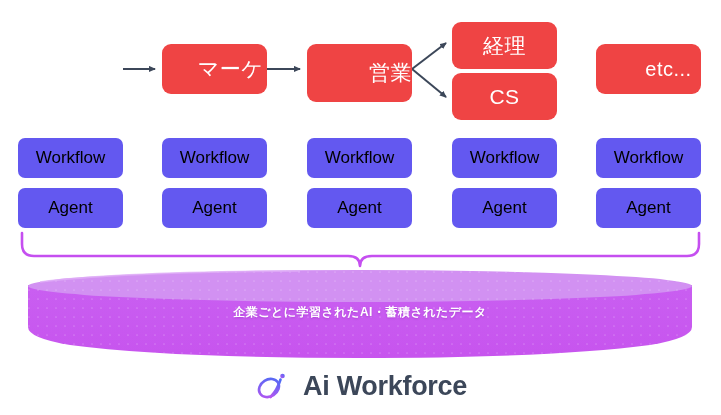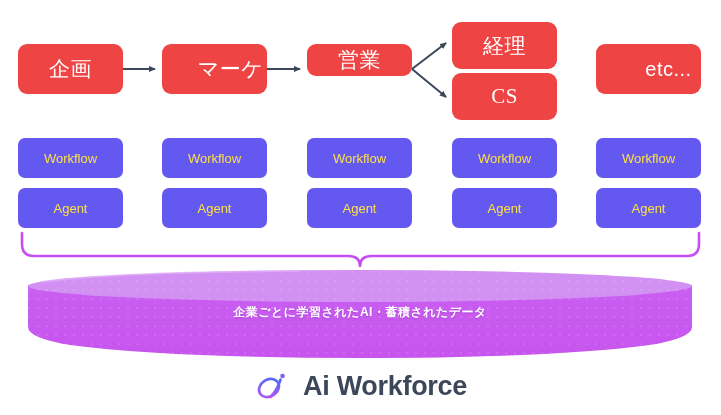--- a/index.html
+++ b/index.html
@@ -36,25 +36,25 @@
     letter-spacing: 0.5px;
     box-sizing: border-box;
   }
   .dept-box.small-text { font-size: 20px; }
 
   
   .pill-box {
     position: absolute;
     background: #6358f0;
     border-radius: 7px;
-    color: #fde047;
-    display: flex;
-    align-items: center;
-    justify-content: center;
-    font-size: 13px;
+    color: #000000;
+    display: flex;
+    align-items: center;
+    justify-content: center;
+    font-size: 17px;
     font-weight: 400;
     box-sizing: border-box;
   }
 
   
   .svg-layer {
     position: absolute;
     left: 0;
     top: 0;
     width: 721px;
@@ -166,37 +166,34 @@
       <path d="M28,285 L28,327 Q28,338 70,345 Q170,358 360,358 Q550,358 650,345
                Q692,338 692,327 L692,285 Z" fill="url(#dots)"></path>
 
       <ellipse cx="360" cy="286" rx="332" ry="16" fill="#d291f2"></ellipse>
       <ellipse cx="360" cy="286" rx="332" ry="16" fill="url(#dots)"></ellipse>
 
       <path d="M40,282 Q120,272 300,271" fill="none" stroke="#e0b0f7" stroke-width="1.6" opacity="0.75"></path>
     </g>
   </svg>
 
-  <div class="dept-box" style="left:18px; top:44px; width:105px; height:50px;">
-    <span>企画</span>
-  </div>
 
   <div class="dept-box" style="left:162px; top:44px; width:105px; height:50px;padding-left:32px;">
     <span>マーケ</span>
   </div>
 
-  <div class="dept-box" style="left:307px; top:44px; width:105px; height:32px;">
+  <div class="dept-box" style="left:307px; top:44px; width:105px; height:58px;justify-content:flex-end;">
     <span>営業</span>
   </div>
 
   <div class="dept-box" style="left:452px; top:22px; width:105px; height:47px;">
     <span>経理</span>
   </div>
 
-  <div class="dept-box" style="left:452px; top:73px; width:105px; height:47px;font-family:Liberation Serif, serif;">
+  <div class="dept-box" style="left:452px; top:73px; width:105px; height:47px;">
     <span>CS</span>
   </div>
 
   <div class="dept-box small-text" style="left:596px; top:44px; width:105px; height:50px;padding-left:40px;">
     <span>etc...</span>
   </div>
 
   <div class="pill-box" style="left:18px; top:138px; width:105px; height:40px;">
     <span>Workflow</span>
   </div>

